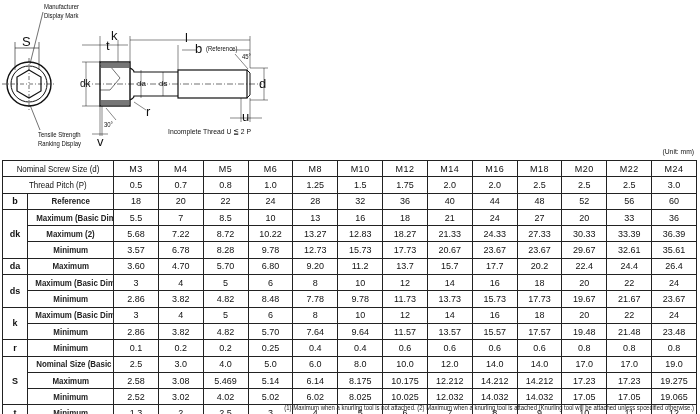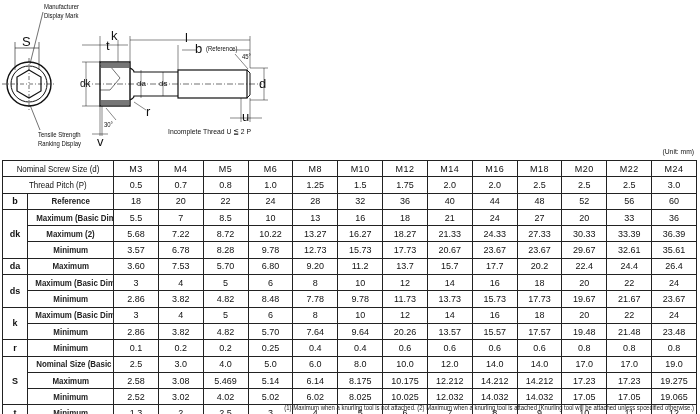--- a/index.html
+++ b/index.html
@@ -201,21 +201,21 @@
         <td class="val">33</td>
         <td class="val">36</td>
       </tr>
       <tr>
         <td class="lbl"><span>Maximum (2)</span></td>
         <td class="val">5.68</td>
         <td class="val">7.22</td>
         <td class="val">8.72</td>
         <td class="val">10.22</td>
         <td class="val">13.27</td>
-        <td class="val">16.27</td>
+        <td class="val">12.83</td>
         <td class="val">18.27</td>
         <td class="val">21.33</td>
         <td class="val">24.33</td>
         <td class="val">27.33</td>
         <td class="val">30.33</td>
         <td class="val">33.39</td>
         <td class="val">36.39</td>
       </tr>
       <tr>
         <td class="lbl"><span>Minimum</span></td>
@@ -230,21 +230,21 @@
         <td class="val">23.67</td>
         <td class="val">23.67</td>
         <td class="val">29.67</td>
         <td class="val">32.61</td>
         <td class="val">35.61</td>
       </tr>
       <tr>
         <td class="sym" rowspan="1">da</td>
         <td class="lbl"><span>Maximum</span></td>
         <td class="val">3.60</td>
-        <td class="val">7.53</td>
+        <td class="val">4.70</td>
         <td class="val">5.70</td>
         <td class="val">6.80</td>
         <td class="val">9.20</td>
         <td class="val">11.2</td>
         <td class="val">13.7</td>
         <td class="val">15.7</td>
         <td class="val">17.7</td>
         <td class="val">20.2</td>
         <td class="val">22.4</td>
         <td class="val">24.4</td>
@@ -301,21 +301,21 @@
         <td class="val">24</td>
       </tr>
       <tr>
         <td class="lbl"><span>Minimum</span></td>
         <td class="val">2.86</td>
         <td class="val">3.82</td>
         <td class="val">4.82</td>
         <td class="val">5.70</td>
         <td class="val">7.64</td>
         <td class="val">9.64</td>
-        <td class="val">20.26</td>
+        <td class="val">11.57</td>
         <td class="val">13.57</td>
         <td class="val">15.57</td>
         <td class="val">17.57</td>
         <td class="val">19.48</td>
         <td class="val">21.48</td>
         <td class="val">23.48</td>
       </tr>
       <tr>
         <td class="sym" rowspan="1">r</td>
         <td class="lbl"><span>Minimum</span></td>

